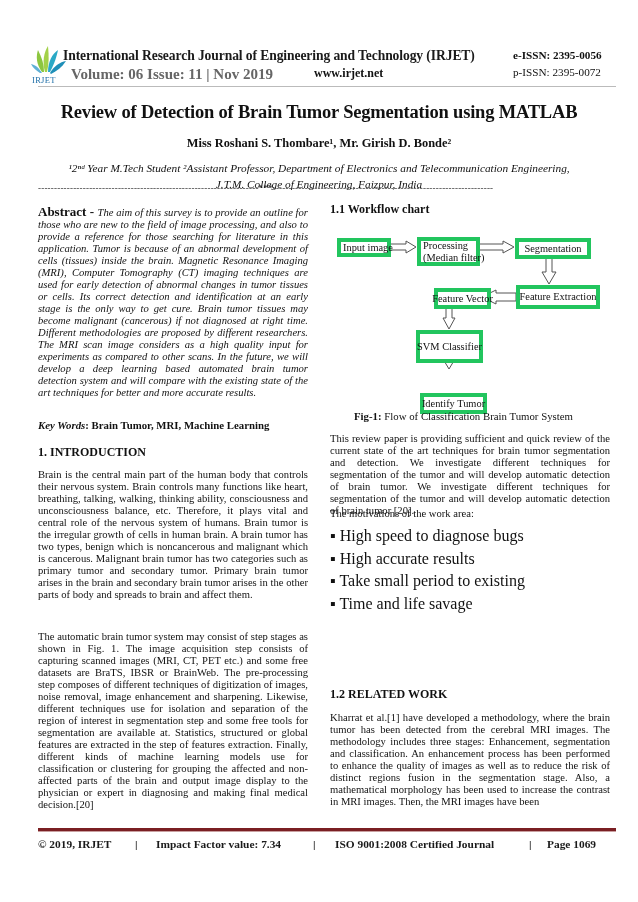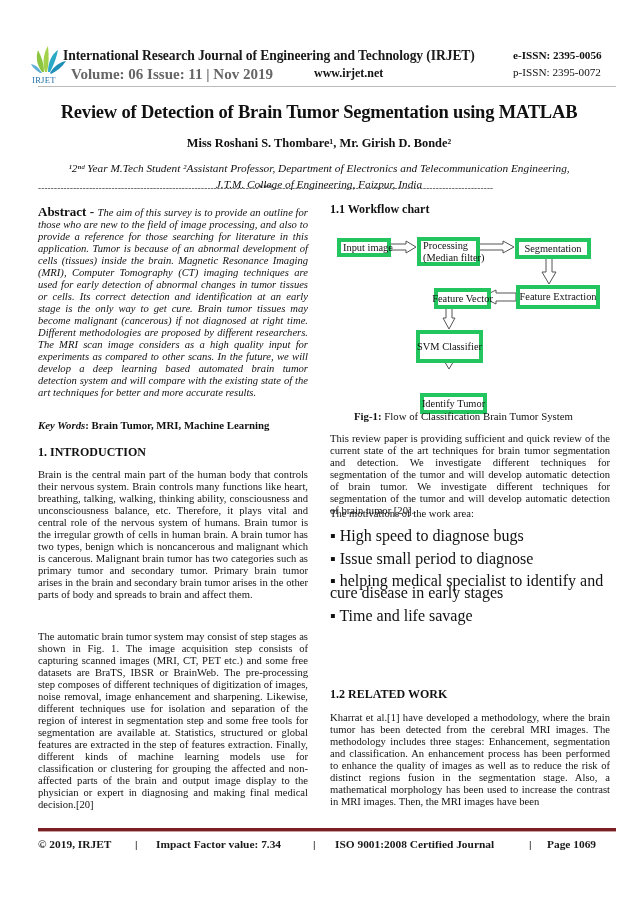--- a/index.html
+++ b/index.html
@@ -127,22 +127,22 @@
   <b>Fig-1:</b><span> Flow of Classification Brain Tumor System</span>
 </div>
 
 <div class="abs col right-col rv-p">
   <p>This review paper is providing sufficient and quick review of the current state of the art techniques for brain tumor segmentation and detection. We investigate different techniques for segmentation of the tumor and will develop automatic detection of brain tumor. We investigate different techniques for segmentation of the tumor and will develop automatic detection of brain tumor [20].</p>
 </div>
 
 <div class="abs col right-col motiv">
   <p style="margin-bottom:10px;">The motivations of the work area:</p>
   <p class="bullet" style="margin-bottom:10.5px;">▪ High speed to diagnose bugs</p>
-  <p class="bullet" style="margin-bottom:10.5px;">▪ Issue small period to diagnose</p>
-  <p class="bullet" style="margin-bottom:10.5px;text-align:left;">▪ helping medical specialist to identify and cure disease in early stages</p>
+  <p class="bullet" style="margin-bottom:10.5px;">▪ High accurate results</p>
+  <p class="bullet" style="margin-bottom:10.5px;">▪ Take small period to existing</p>
   <p class="bullet">▪ Time and life savage</p>
 </div>
 
 <div class="abs col right-col h1 rw-h">1.2 RELATED WORK</div>
 <div class="abs col right-col rw-p">
   <p>Kharrat et al.[1] have developed a methodology, where the brain tumor has been detected from the cerebral MRI images. The methodology includes three stages: Enhancement, segmentation and classification. An enhancement process has been performed to enhance the quality of images as well as to reduce the risk of distinct regions fusion in the segmentation stage. Also, a mathematical morphology has been used to increase the contrast in MRI images. Then, the MRI images have been</p>
 </div>
 
 <div class="abs footer-rule"></div>
 <div class="abs footer-rule2"></div>

